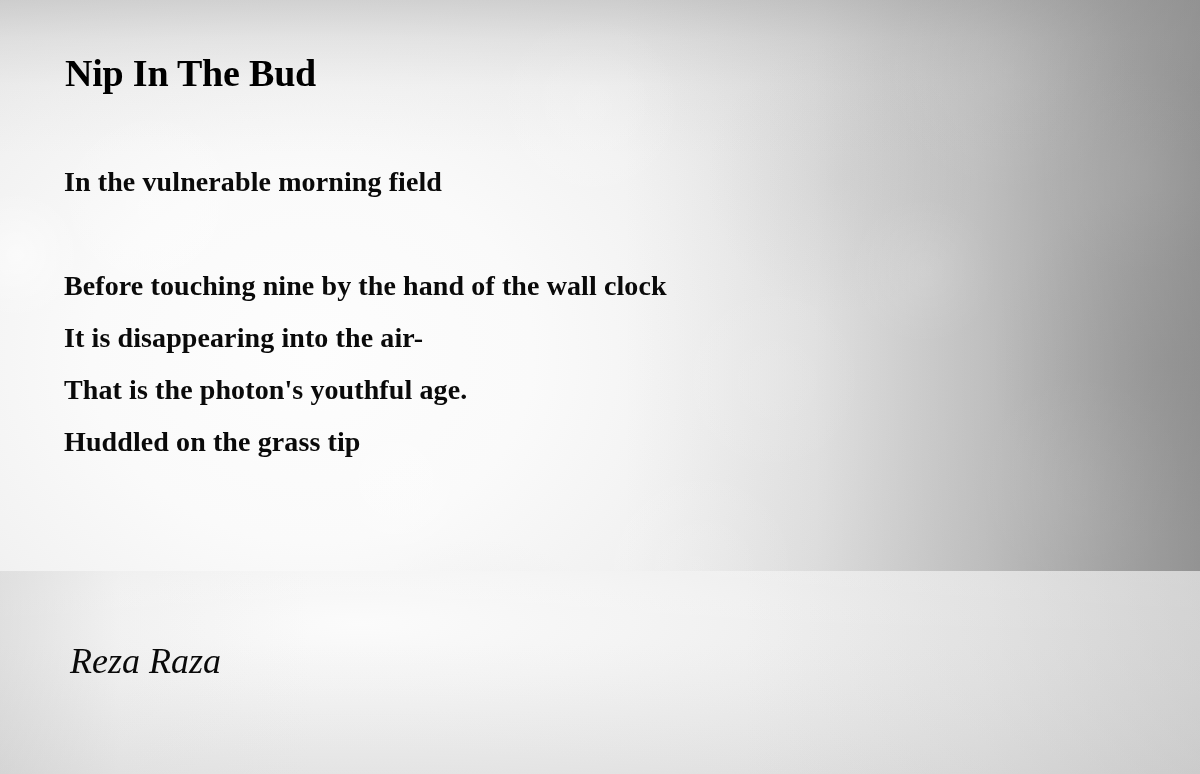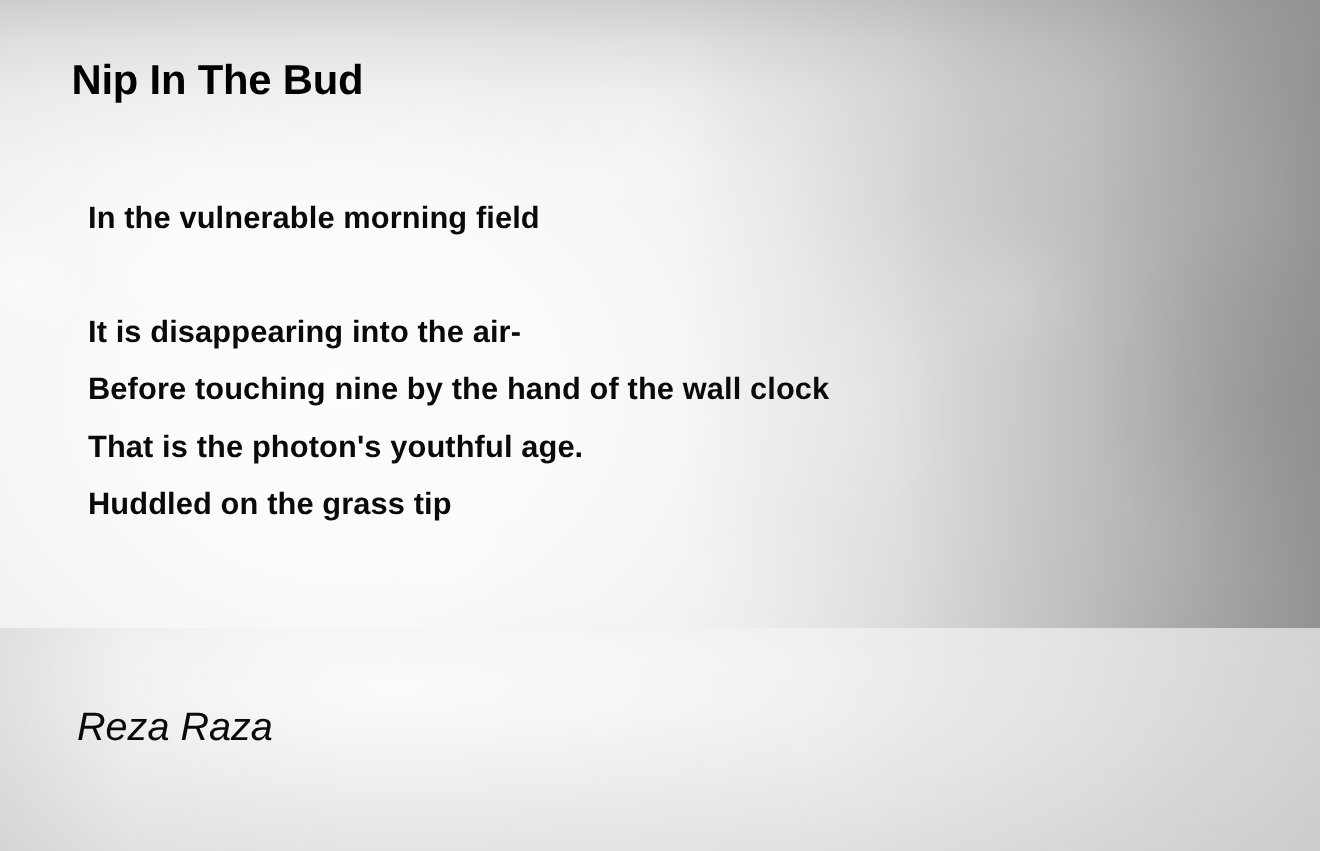--- a/index.html
+++ b/index.html
@@ -115,40 +115,41 @@
       linear-gradient(to bottom,
         rgba(255,255,255,0.10) 0%,
         rgba(255,255,255,0) 35%,
         rgba(200,200,200,0.10) 100%);
   }
 
   
   .content {
     position: absolute;
     inset: 0;
+    font-family: Liberation Serif, serif;
   }
 
   .poem-title {
     position: absolute;
     left: 65px;
     top: 51px;
     margin: 0;
     font-size: 38px;
     font-weight: bold;
     line-height: 44px;
     letter-spacing: -0.2px;
     color: #000000;
     white-space: nowrap;
   }
 
   .poem-body {
     position: absolute;
     left: 64px;
     top: 156px;
-    margin: 16px;
+    margin: 0;
     padding: 0;
     list-style: none;
   }
 
   .poem-line {
     font-size: 28px;
     font-weight: bold;
     line-height: 52px;
     height: 52px;
     color: #0a0a0a;
@@ -186,22 +187,22 @@
     <div class="bottom-band-shade"></div>
   </div>
 
   <div class="content">
 
     <h1 class="poem-title">Nip In The Bud</h1>
 
     <div class="poem-body">
       <div class="poem-line">In the vulnerable morning field</div>
       <div class="poem-line blank"></div>
+      <div class="poem-line">Before touching nine by the hand of the wall clock</div>
       <div class="poem-line">It is disappearing into the air-</div>
-      <div class="poem-line">Before touching nine by the hand of the wall clock</div>
       <div class="poem-line">That is the photon's youthful age.</div>
       <div class="poem-line">Huddled on the grass tip</div>
     </div>
 
     <div class="poem-author">Reza Raza</div>
 
   </div>
 </div>
 
 </body></html>

